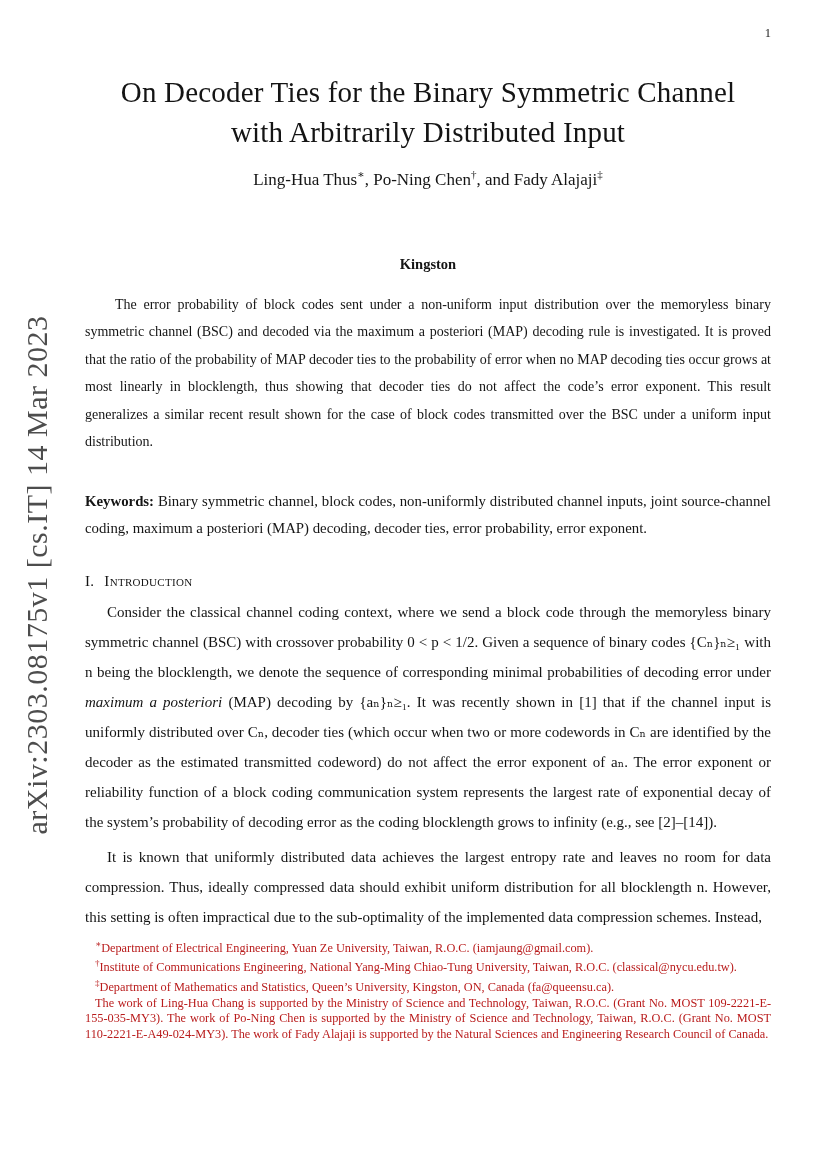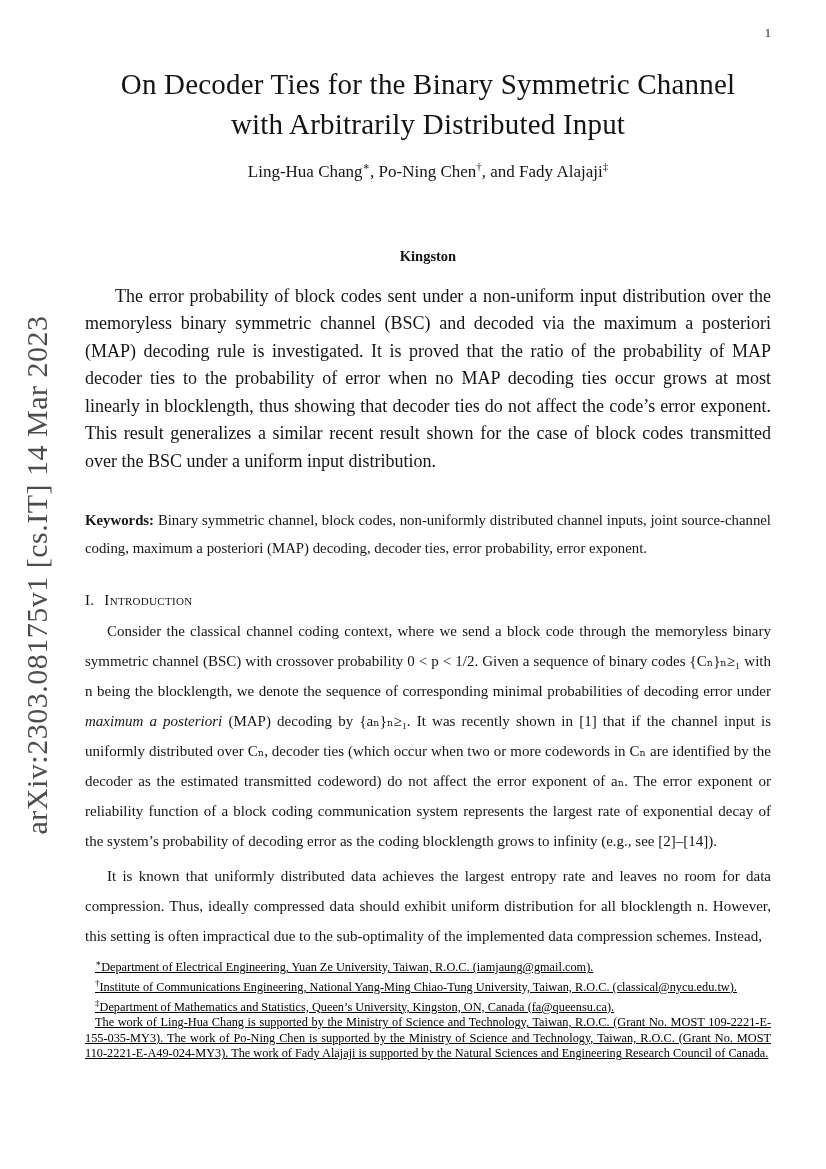--- a/index.html
+++ b/index.html
@@ -25,21 +25,21 @@
     left: 37px;
     transform: translate(-50%, -50%) rotate(-90deg);
     white-space: nowrap;
     font-size: 30px;
     letter-spacing: 0.5px;
     color: #4d4d4d;
   }
   .content {
     position: absolute;
     left: 85px;
-    top: 0;
+    top: 8px;
     width: 686px;
   }
   .title {
     margin: 64px -22px 0;
     text-align: center;
     white-space: pre-line;
     font-size: 29px;
     line-height: 40px;
     font-weight: 400;
     letter-spacing: 0.2px;
@@ -51,21 +51,21 @@
   }
   .authors sup { font-size: 11px; }
   .abstract-heading {
     margin-top: 66px;
     text-align: center;
     font-weight: 700;
     font-size: 14.5px;
   }
   .abstract-text {
     margin: 18px 0 0;
-    font-size: 18px;
+    font-size: 14px;
     line-height: 27.5px;
     text-align: justify;
     text-indent: 30px;
   }
   .keywords {
     margin: 32px 0 0;
     font-size: 14.8px;
     line-height: 27.5px;
     text-align: justify;
   }
@@ -83,22 +83,21 @@
     font-size: 15px;
     line-height: 30px;
     text-align: justify;
     text-indent: 22px;
   }
   .body-par + .body-par { margin-top: 5px; }
   .footnotes {
     margin-top: 5px;
     font-size: 12.3px;
     line-height: 15.6px;
-    color: #000000;
-    text-decoration: underline;
+    color: #b91c1c;
   }
   .footnote {
     margin: 0;
     text-align: justify;
     text-indent: 10px;
   }
   .footnote sup { font-size: 9px; }
 </style>
 </head>
 <body>
@@ -107,21 +106,21 @@
 
   <div class="page-number">1</div>
 
   <div class="arxiv-watermark">arXiv:2303.08175v1 [cs.IT] 14 Mar 2023</div>
 
   <div class="content">
 
     <h1 class="title">On Decoder Ties for the Binary Symmetric Channel
 with Arbitrarily Distributed Input</h1>
 
-    <div class="authors"><span>Ling-Hua Chang</span><sup>∗</sup><span>, Po-Ning Chen</span><sup>†</sup><span>, and Fady Alajaji</span><sup>‡</sup></div>
+    <div class="authors"><span>Ling-Hua Thus</span><sup>∗</sup><span>, Po-Ning Chen</span><sup>†</sup><span>, and Fady Alajaji</span><sup>‡</sup></div>
 
     <div class="abstract-heading">Kingston</div>
 
     <p class="abstract-text">The error probability of block codes sent under a non-uniform input distribution over the memoryless binary symmetric channel (BSC) and decoded via the maximum a posteriori (MAP) decoding rule is investigated. It is proved that the ratio of the probability of MAP decoder ties to the probability of error when no MAP decoding ties occur grows at most linearly in blocklength, thus showing that decoder ties do not affect the code’s error exponent. This result generalizes a similar recent result shown for the case of block codes transmitted over the BSC under a uniform input distribution.</p>
 
     <p class="keywords"><b>Keywords:</b> <span>Binary symmetric channel, block codes, non-uniformly distributed channel inputs, joint source-channel coding, maximum a posteriori (MAP) decoding, decoder ties, error probability, error exponent.</span></p>
 
     <div class="section-heading"><span class="sec-num">I.</span><span class="sc">Introduction</span></div>
 
     <p class="body-par"><span>Consider the classical channel coding context, where we send a block code through the memoryless binary symmetric channel (BSC) with crossover probability 0 &lt; p &lt; 1/2. Given a sequence of binary codes {Cₙ}ₙ≥₁ with n being the blocklength, we denote the sequence of corresponding minimal probabilities of decoding error under </span><i>maximum a posteriori</i><span> (MAP) decoding by {aₙ}ₙ≥₁. It was recently shown in [1] that if the channel input is uniformly distributed over Cₙ, decoder ties (which occur when two or more codewords in Cₙ are identified by the decoder as the estimated transmitted codeword) do not affect the error exponent of aₙ. The error exponent or reliability function of a block coding communication system represents the largest rate of exponential decay of the system’s probability of decoding error as the coding blocklength grows to infinity (e.g., see [2]–[14]).</span></p>

